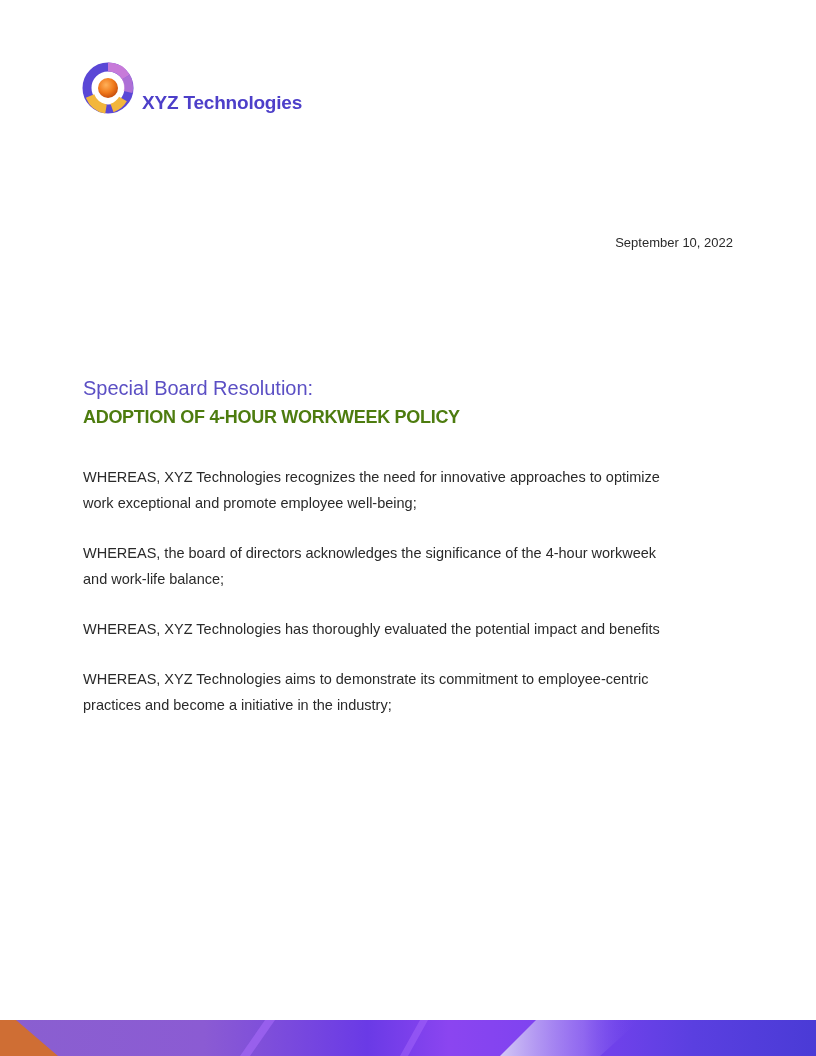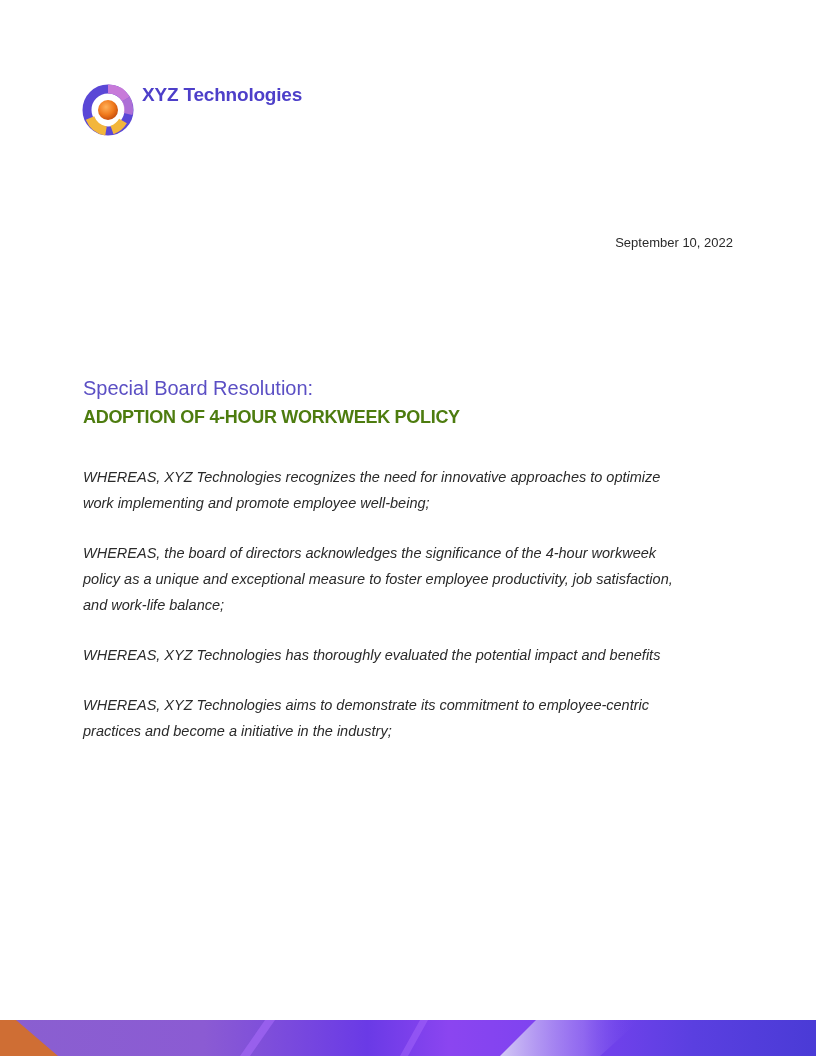--- a/index.html
+++ b/index.html
@@ -1,26 +1,26 @@
 <!DOCTYPE html>
 <html><head>
   <meta charset="utf-8">
   <style>
     html, body { margin: 0; padding: 0; background: #ffffff; }
     body { width: 816px; height: 1056px; position: relative; overflow: hidden;
            font-family: "Liberation Sans", "DejaVu Sans", sans-serif; color: #2a2a2a; }
-    .logo { position: absolute; left: 82px; top: 84px; display: flex; align-items: flex-start; }
+    .logo { position: absolute; left: 82px; top: 62px; display: flex; align-items: flex-end; }
     .logo-mark { width: 52px; height: 52px; }
     .logo-text { margin-left: 8px; font-size: 19px; font-weight: bold; color: #4d3fc9; letter-spacing: -0.2px; }
     .date { position: absolute; right: 83px; top: 235px; font-size: 13px; color: #2a2a2a; }
     .subtitle { position: absolute; left: 83px; top: 377px; font-size: 20px; color: #5b4fc4; }
     .title { position: absolute; left: 83px; top: 407px; font-size: 18px; font-weight: bold; color: #4d7c0f; letter-spacing: -0.3px; }
     .body { position: absolute; left: 83px; top: 464px; width: 660px; }
     .para { margin: 0 0 24px 0; font-size: 14.5px; line-height: 26px; color: #2a2a2a; }
-    .para span { display: block; white-space: nowrap; font-style: italic; }
+    .para span { display: block; white-space: nowrap; }
     .band { position: absolute; left: 0; top: 1020px; width: 816px; height: 36px; overflow: hidden;
             background: linear-gradient(90deg, #8a5fd0 0%, #8b5bd3 25%, #6a3ae6 45%, #8b45f0 55%, #7a42f0 70%, #5a3fe0 85%, #4a3bd6 100%); }
   </style>
 </head>
 <body>
 
 <div class="logo">
   <svg class="logo-mark" viewBox="0 0 52 52">
     <defs>
       <radialGradient id="orb" cx="40%" cy="35%" r="65%">
@@ -41,25 +41,24 @@
 </div>
 
 <div class="date">September 10, 2022</div>
 
 <div class="subtitle">Special Board Resolution:</div>
 <div class="title">ADOPTION OF 4-HOUR WORKWEEK POLICY</div>
 
 <div class="body">
   <p class="para">
     <span>WHEREAS, XYZ Technologies recognizes the need for innovative approaches to optimize</span>
-    <span>work implementing and promote employee well-being;</span>
+    <span>work exceptional and promote employee well-being;</span>
   </p>
   <p class="para">
     <span>WHEREAS, the board of directors acknowledges the significance of the 4-hour workweek</span>
-    <span>policy as a unique and exceptional measure to foster employee productivity, job satisfaction,</span>
     <span>and work-life balance;</span>
   </p>
   <p class="para">
     <span>WHEREAS, XYZ Technologies has thoroughly evaluated the potential impact and benefits</span>
   </p>
   <p class="para">
     <span>WHEREAS, XYZ Technologies aims to demonstrate its commitment to employee-centric</span>
     <span>practices and become a initiative in the industry;</span>
   </p>
 </div>

